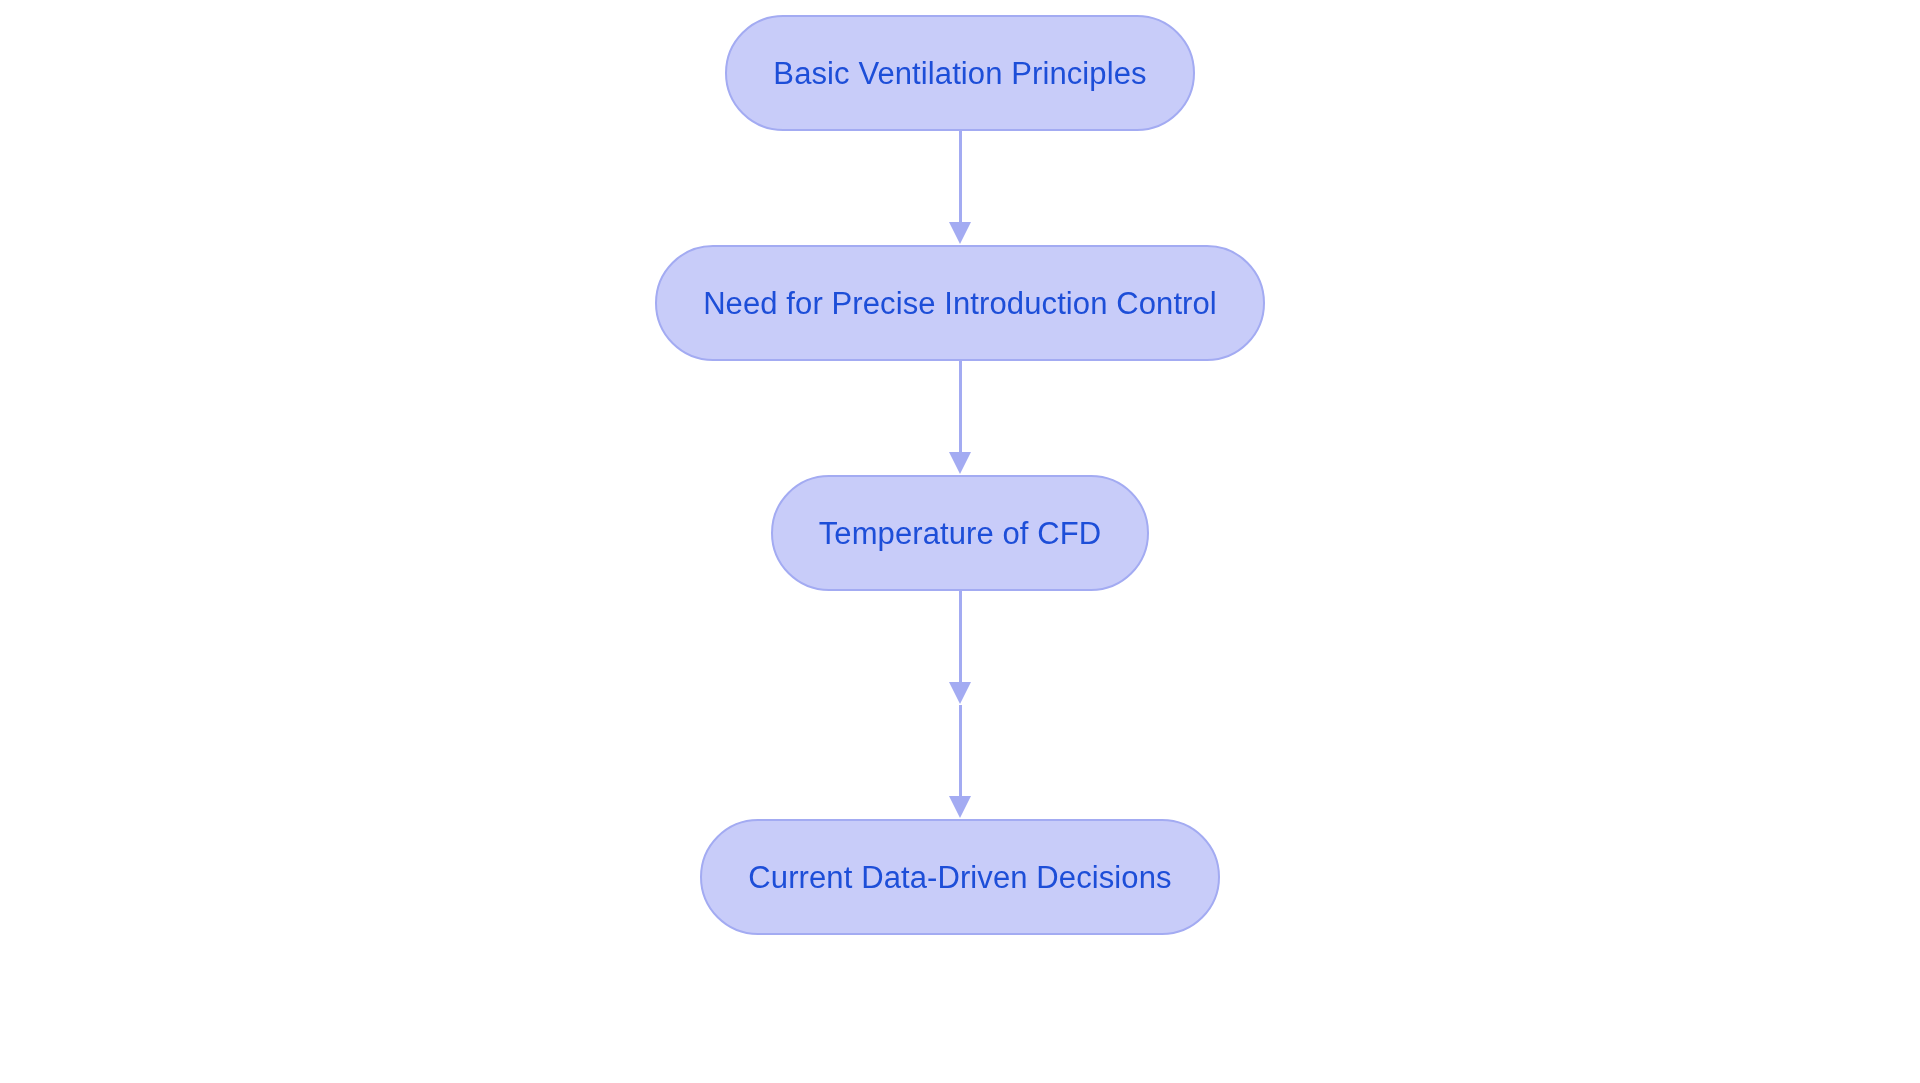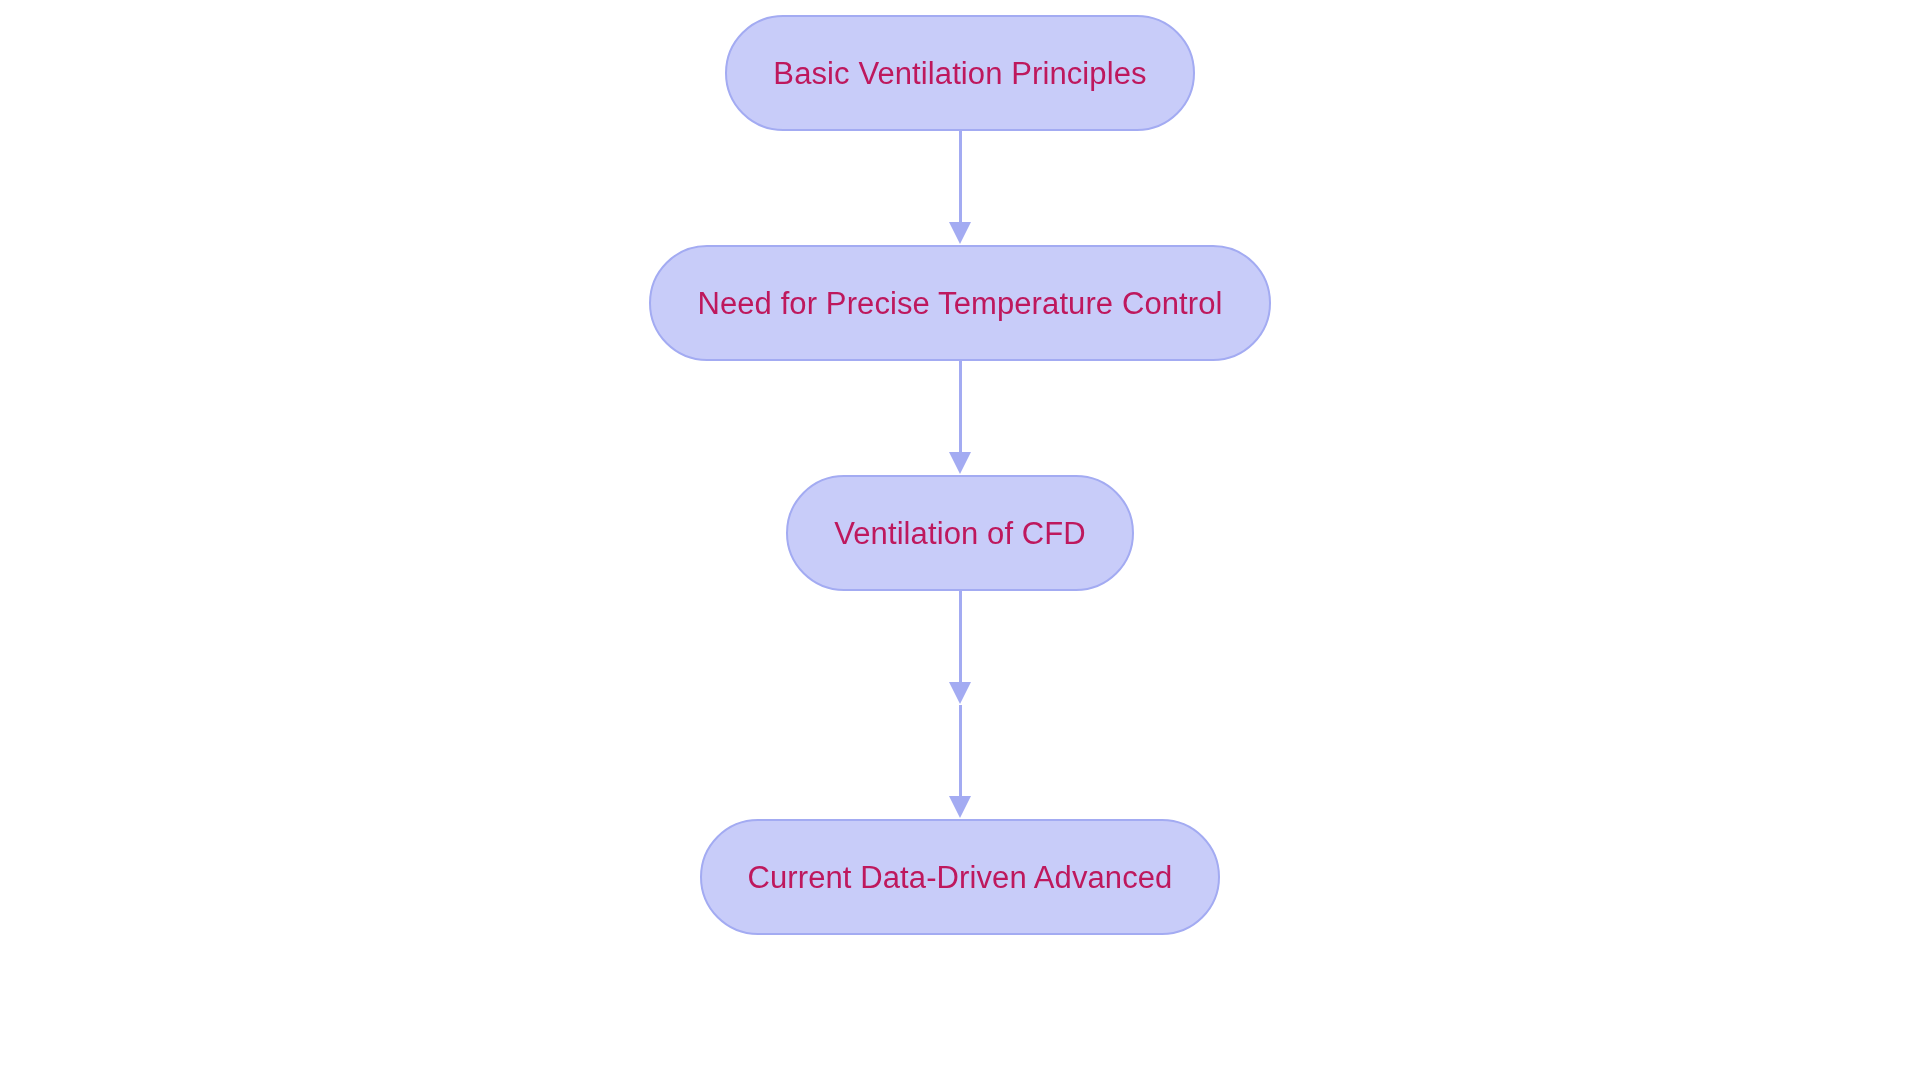--- a/index.html
+++ b/index.html
@@ -34,21 +34,21 @@
   }
 
   .node {
     box-sizing: border-box;
     display: flex;
     align-items: center;
     justify-content: center;
     background: #c8ccf9;
     border: 2px solid #a3abf2;
     border-radius: 999px;
-    color: #be185d;
+    color: #1d4ed8;
     font-size: 31px;
     font-family: "Liberation Sans", sans-serif;
     font-weight: 400;
     letter-spacing: 0.1px;
     white-space: nowrap;
     padding: 0 46px;
     height: 116px;
   }
 
   .node-label {
@@ -93,41 +93,41 @@
     <div class="node">
       <span class="node-label">Basic Ventilation Principles</span>
     </div>
 
     <div class="connector">
       <div class="stem"></div>
       <div class="head"></div>
     </div>
 
     <div class="node">
-      <span class="node-label">Need for Precise Temperature Control</span>
+      <span class="node-label">Need for Precise Introduction Control</span>
     </div>
 
     <div class="connector">
       <div class="stem"></div>
       <div class="head"></div>
     </div>
 
     <div class="node">
-      <span class="node-label">Ventilation of CFD</span>
+      <span class="node-label">Temperature of CFD</span>
     </div>
 
     <div class="connector">
       <div class="stem"></div>
       <div class="head"></div>
     </div>
 
 
     <div class="connector">
       <div class="stem"></div>
       <div class="head"></div>
     </div>
 
     <div class="node">
-      <span class="node-label">Current Data-Driven Advanced</span>
+      <span class="node-label">Current Data-Driven Decisions</span>
     </div>
 
   </div>
 </div>
 
 </body></html>

